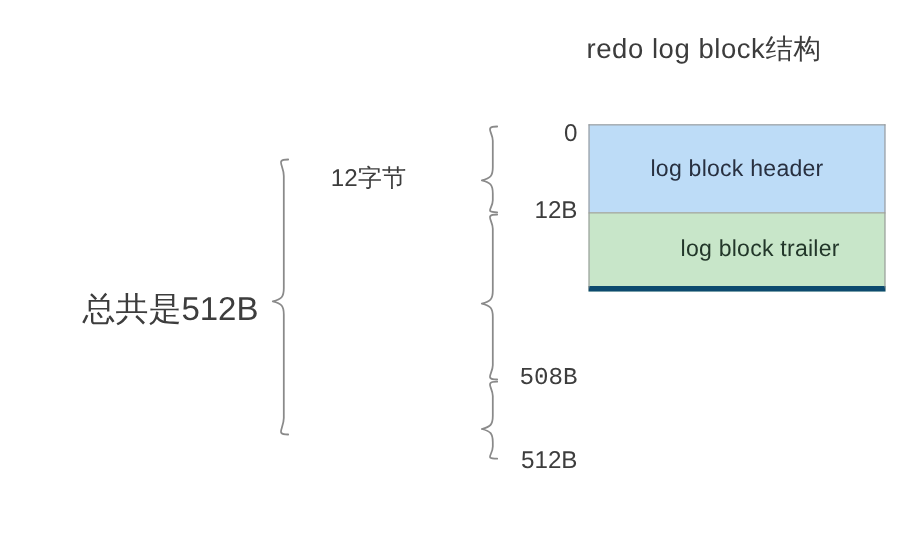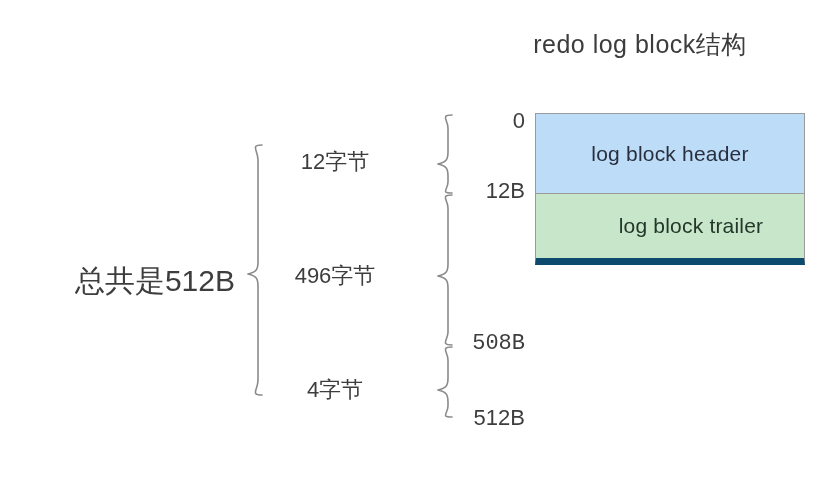--- a/index.html
+++ b/index.html
@@ -44,21 +44,21 @@
     border: 1px solid #9a9a9a;
     border-bottom: none;
     display: flex;
     align-items: center;
     justify-content: center;
     font-size: 21px;
     letter-spacing: 0.2px;
     white-space: nowrap;
   }
   .mem-block:last-child {
-    border-bottom: 7px solid #0c4a6e;
+    border-bottom: 5px solid #0c4a6e;
     padding-left: 42px;
   }
   .block-header {
     height: 80px;
     background: #bddcf7;
     color: #283040;
   }
   .block-body {
     height: 152px;
     background: #fce0b3;
@@ -129,22 +129,20 @@
 </head>
 <body>
 
 <div id="stage">
 
   <div class="diagram-title">redo log block结构</div>
 
   <div class="total-label">总共是512B</div>
 
   <div class="size-label size-12">12字节</div>
-  <div class="size-label size-496">496字节</div>
-  <div class="size-label size-4">4字节</div>
 
   <div class="offset-label off-0">0</div>
   <div class="offset-label off-12">12B</div>
   <div class="offset-label off-508">508B</div>
   <div class="offset-label off-512">512B</div>
 
   <div class="block-stack">
     <div class="mem-block block-header">log block header</div>
     <div class="mem-block block-trailer">log block trailer</div>
   </div>

